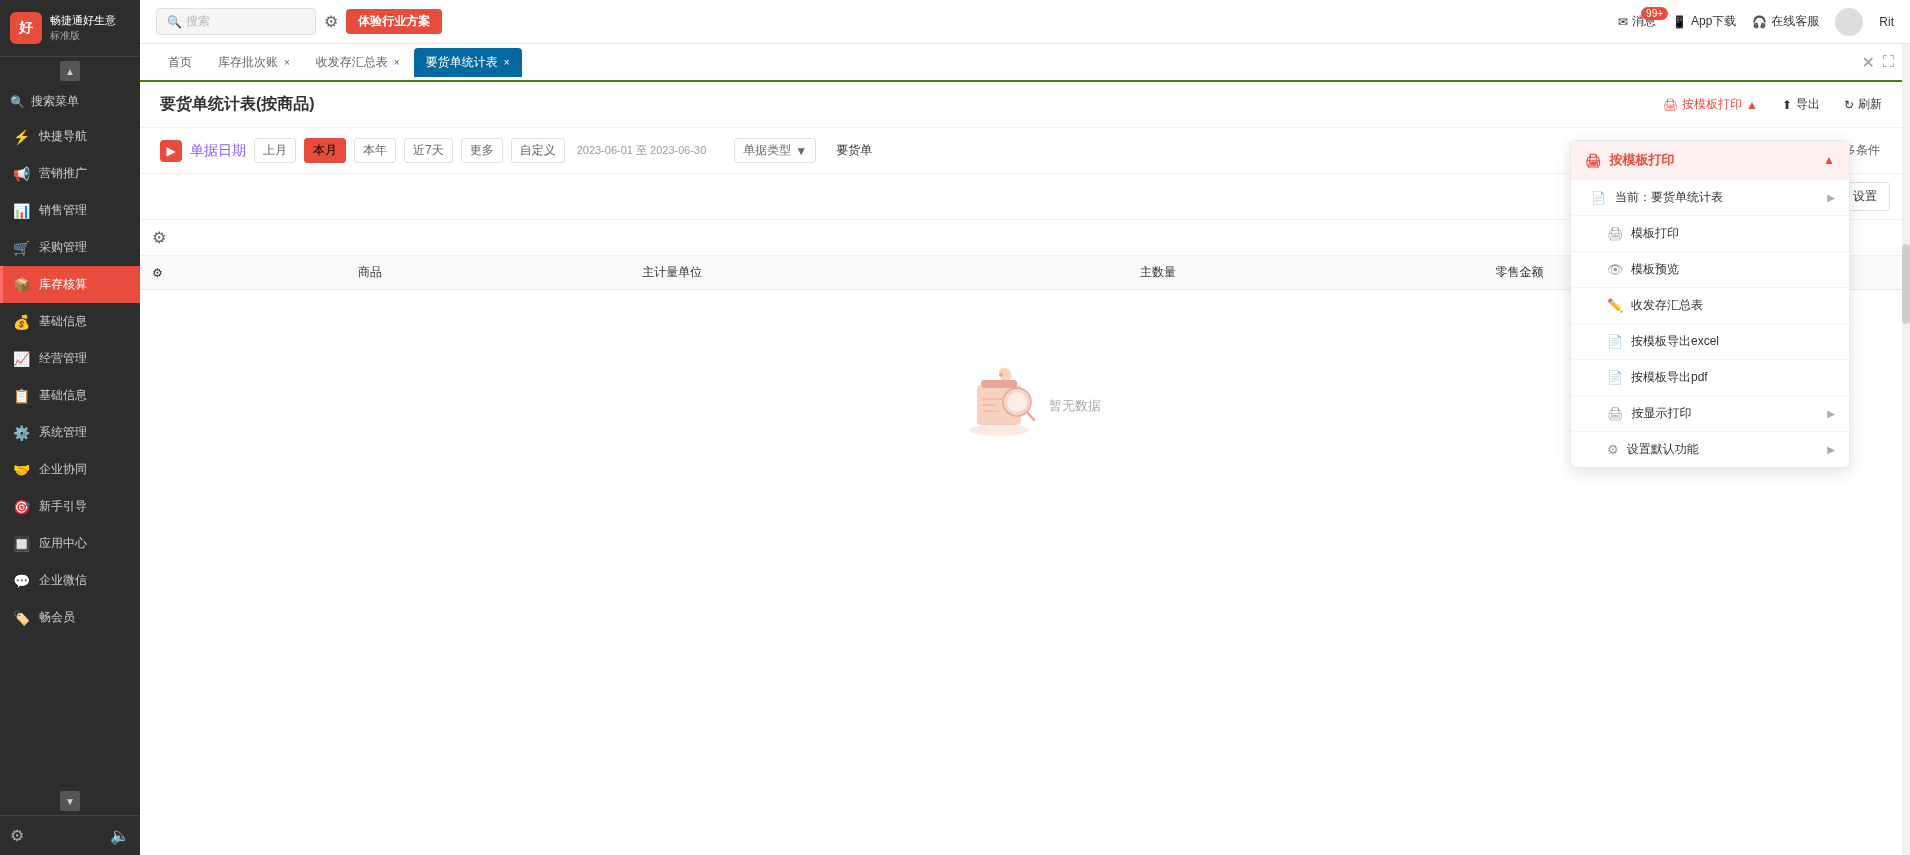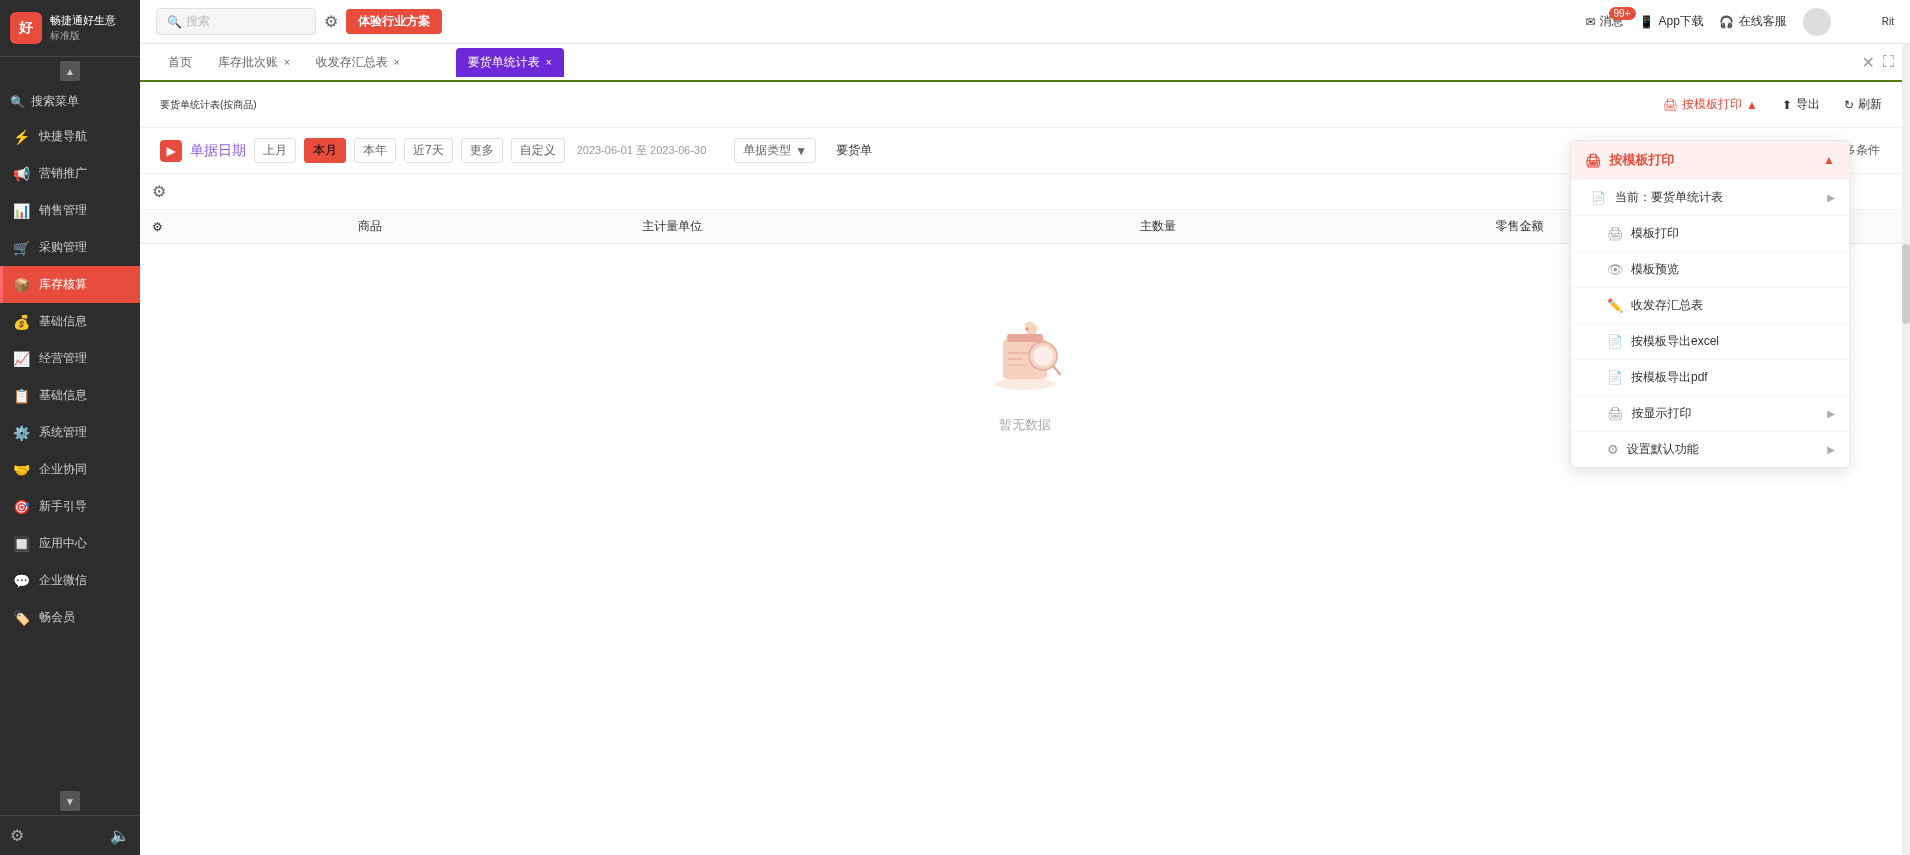--- a/index.html
+++ b/index.html
@@ -134,21 +134,21 @@
     }
     .topbar-app { display: flex; align-items: center; gap: 4px; cursor: pointer; font-size: 12px; color: #333; }
     .topbar-service { display: flex; align-items: center; gap: 4px; cursor: pointer; font-size: 12px; color: #333; }
     .topbar-avatar {
       width: 28px;
       height: 28px;
       background: #ddd;
       border-radius: 50%;
       cursor: pointer;
     }
-    .topbar-username { font-size: 10px; color: #333; cursor: pointer; margin-left: 35px; }
+    .topbar-username { font-size: 12px; color: #333; cursor: pointer; }
 
     
     .tabs-bar {
       background: #fff;
       height: 38px;
       display: flex;
       align-items: center;
       padding: 0 16px;
       border-bottom: 2px solid #4d7c0f;
       gap: 2px;
@@ -157,29 +157,28 @@
       display: flex;
       align-items: center;
       padding: 6px 12px;
       font-size: 12px;
       cursor: pointer;
       border-radius: 4px 4px 0 0;
       color: #666;
       gap: 4px;
     }
     .tab.active {
-      background: #6d28d9;
+      background: #0369a1;
       color: #fff;
-      margin-left: 42px;
     }
     .tab-close { font-size: 10px; cursor: pointer; margin-left: 2px; }
     .tabs-actions { margin-left: auto; display: flex; align-items: center; gap: 8px; }
     .tabs-close-icon { font-size: 16px; color: #999; cursor: pointer; }
     .tabs-expand-icon { font-size: 16px; color: #999; cursor: pointer; }
-    .page-title { font-size: 10px; font-weight: normal; color: #333; }
+    .page-title { font-size: 16px; font-weight: bold; color: #333; }
 
     
     .filter-bar {
       background: #fff;
       padding: 10px 20px;
       display: flex;
       align-items: center;
       gap: 8px;
       border-bottom: 1px solid #f0f0f0;
     }
@@ -264,21 +263,21 @@
     }
     td {
       padding: 8px 12px;
       border-bottom: 1px solid #f5f5f5;
       color: #333;
     }
 
     
     .empty-state {
       display: flex;
-      flex-direction: column;
+      flex-direction: row;
       align-items: center;
       justify-content: center;
       padding: 60px 0;
     }
     .empty-icon {
       width: 100px;
       height: 100px;
       margin-bottom: 12px;
     }
     .empty-text { font-size: 13px; color: #aaa; }
@@ -590,20 +589,25 @@
     </div>
     <div style="display:flex; align-items:center; gap:4px; margin-left:12px;">
       <span style="font-size:12px; color:#333;">要货单</span>
     </div>
     <div class="filter-expand" style="margin-left:auto;">
       <span>▽</span>
       <span>展开更多条件</span>
     </div>
   </div>
 
+  <div style="display:flex; align-items:center; justify-content:flex-end; padding: 8px 20px; background:#fff; border-bottom:1px solid #f0f0f0; gap:8px;">
+    <span class="btn-more">···</span>
+    <button class="btn-query">查询</button>
+    <button class="btn-settings">设置</button>
+  </div>
 
   <div class="table-area">
     <div class="table-toolbar">
       <span class="table-gear">⚙</span>
     </div>
     <table>
       <thead>
         <tr>
           <th>⚙</th>
           <th>商品</th>

